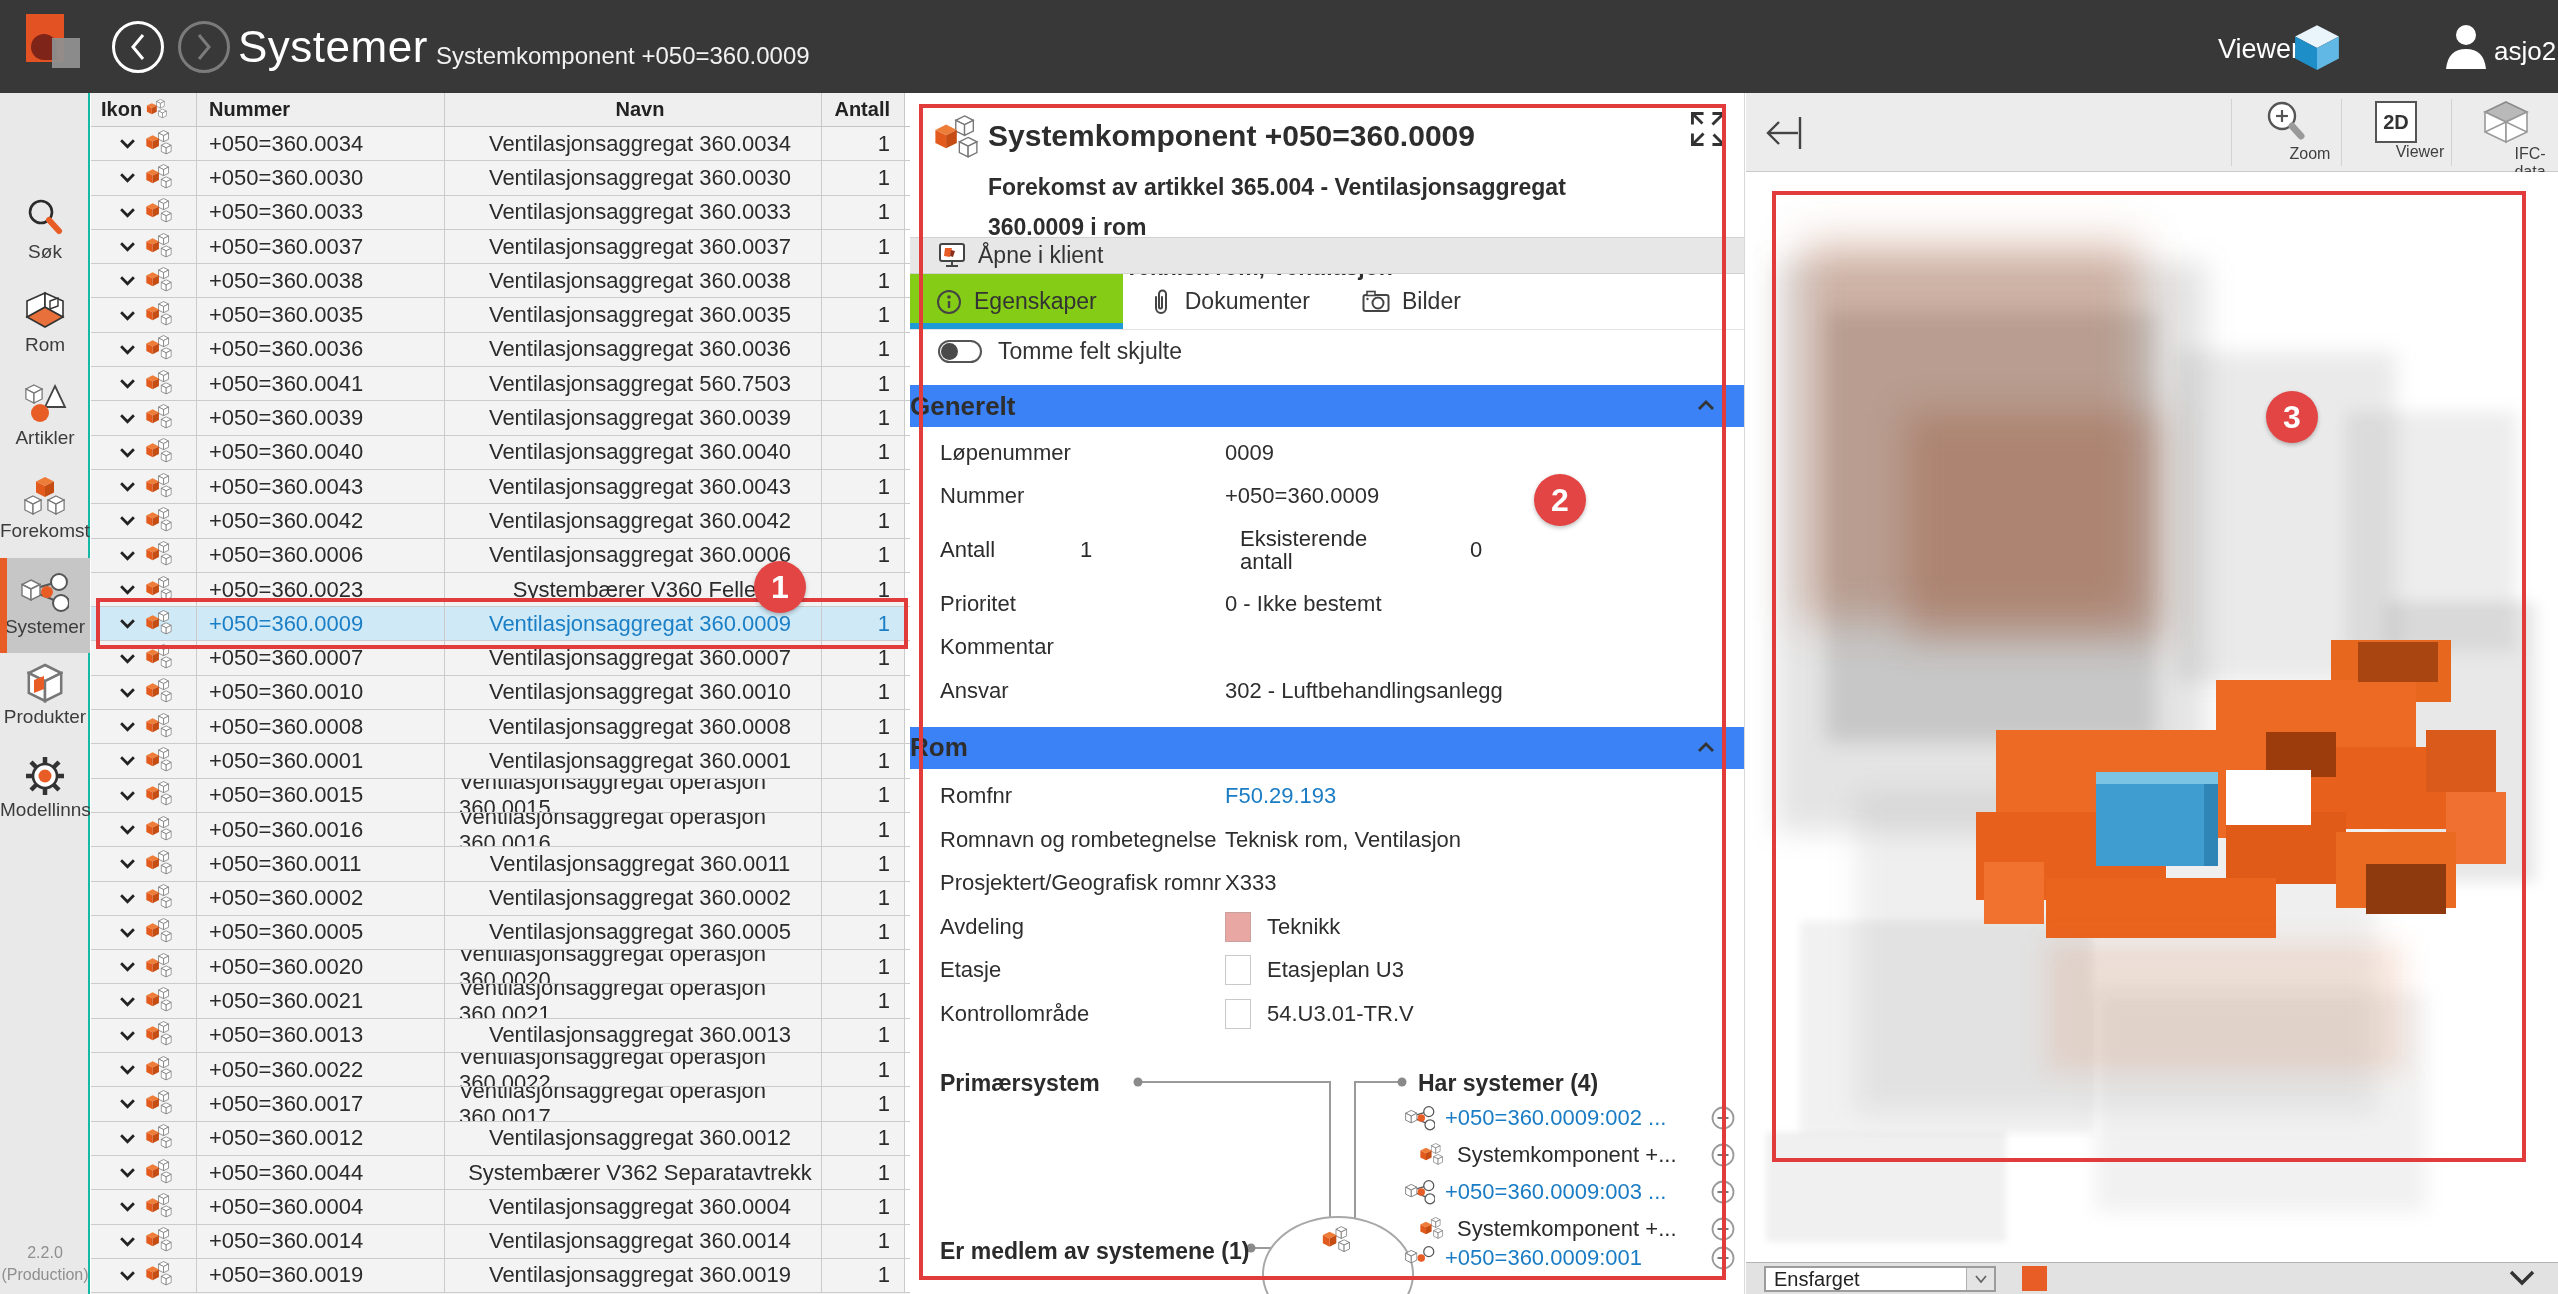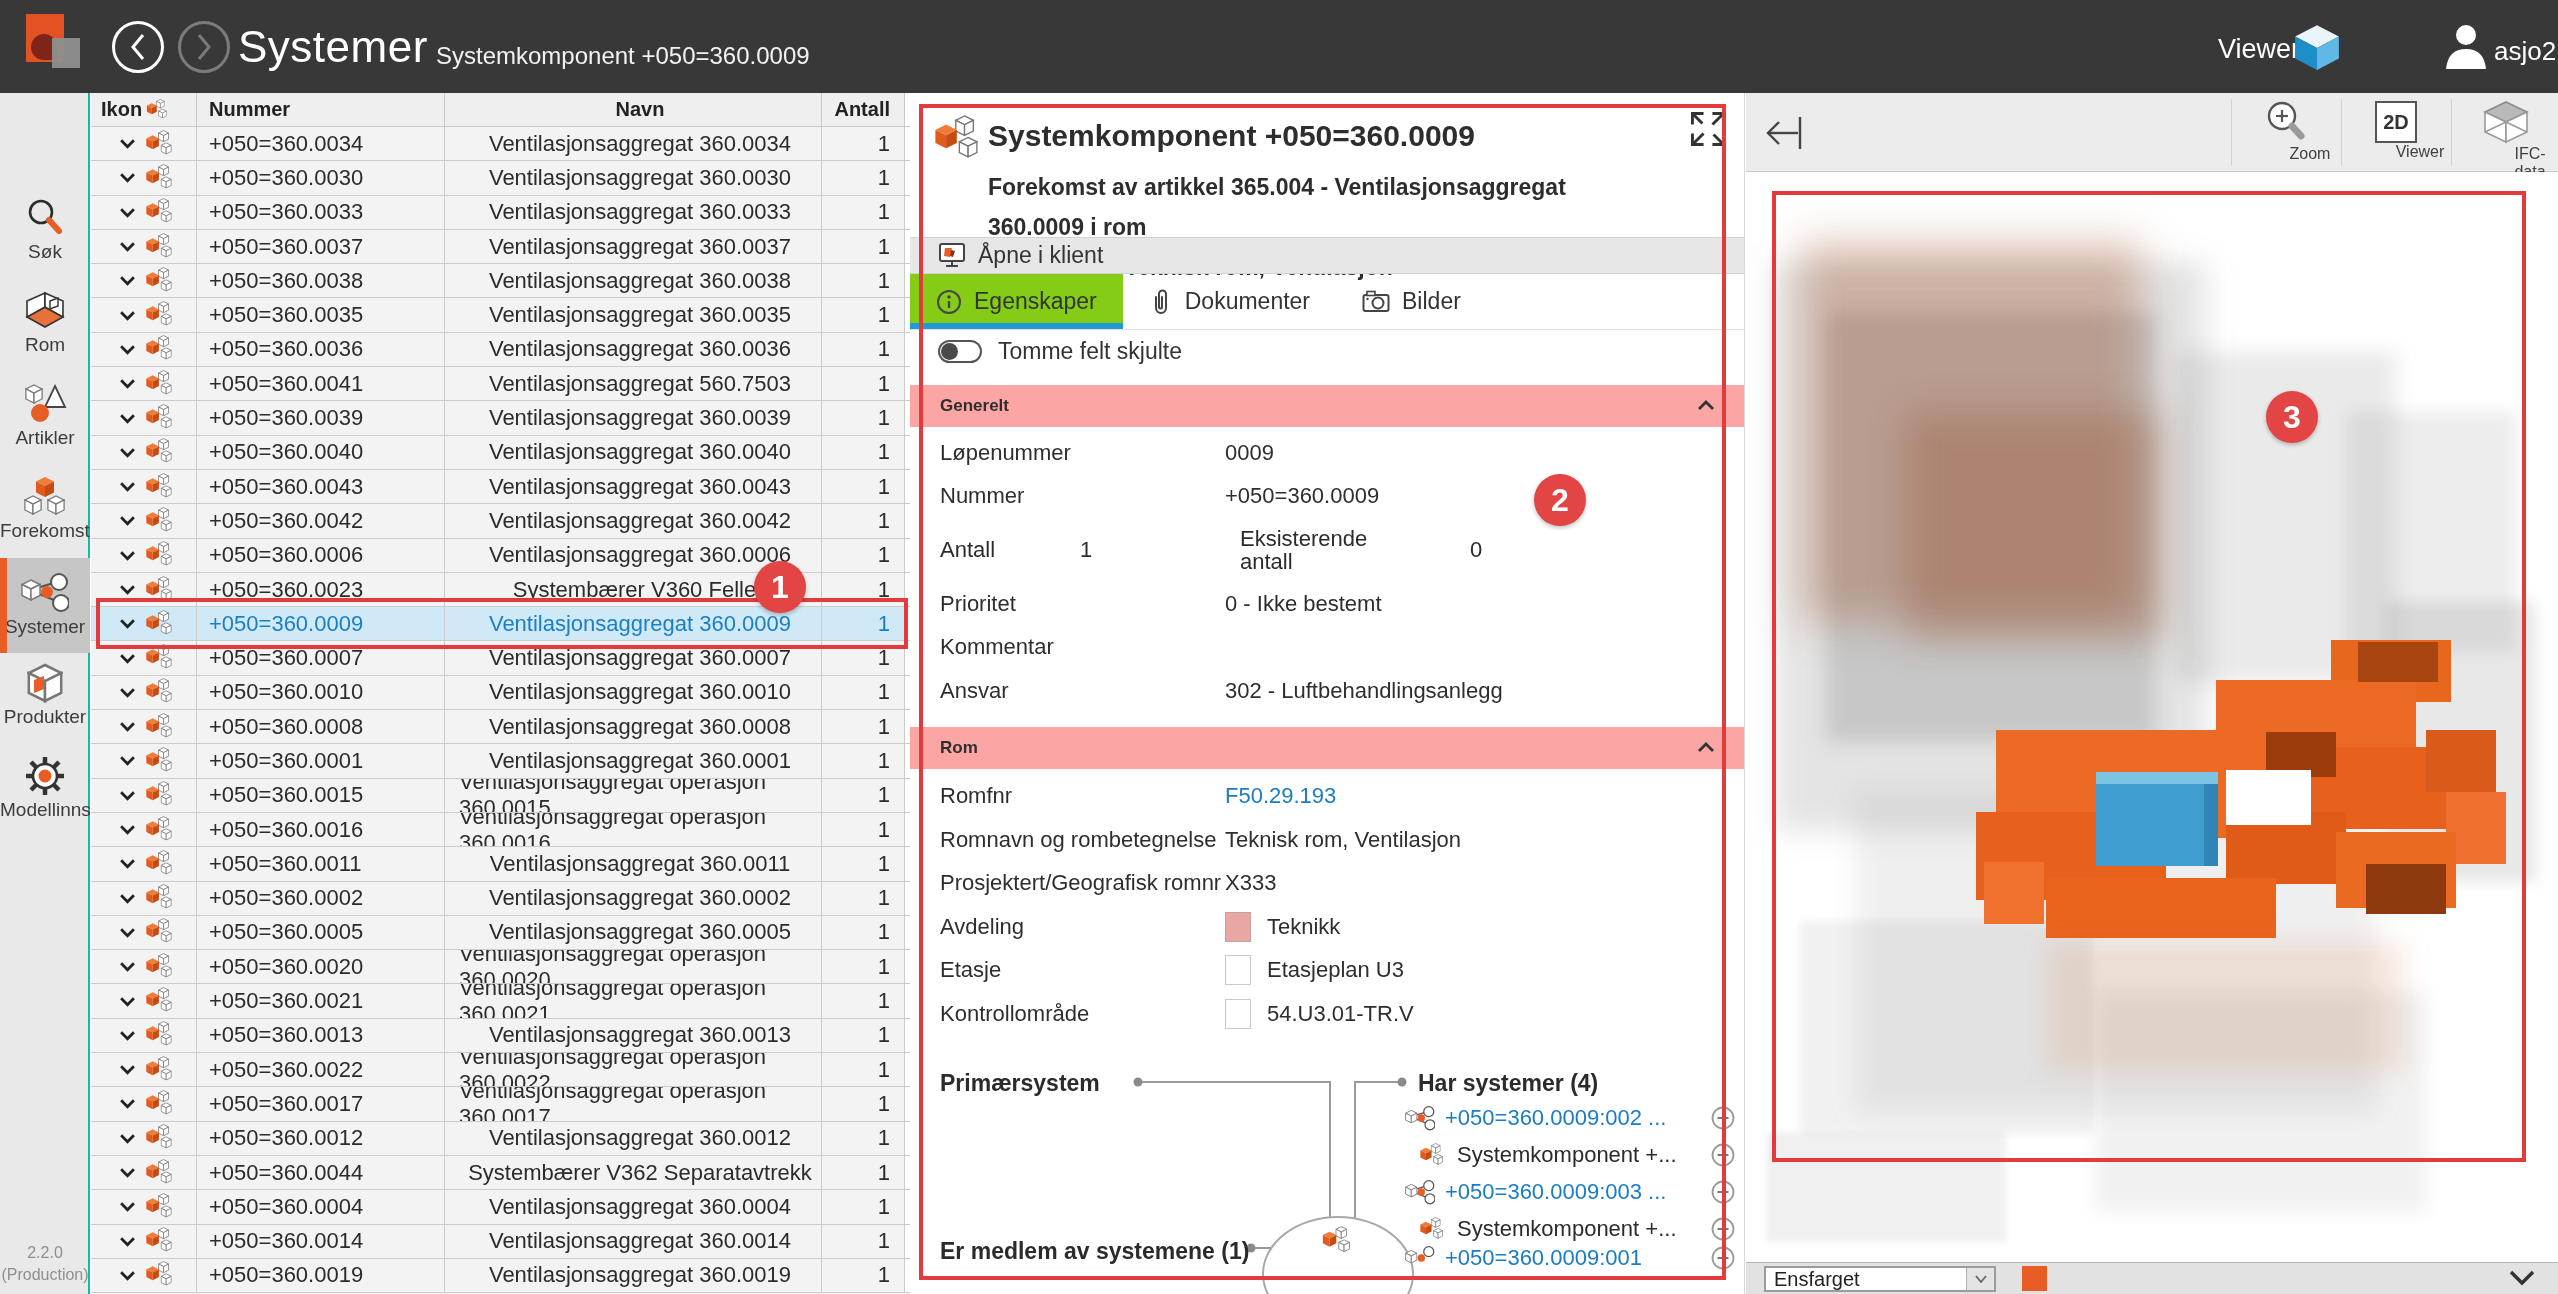--- a/index.html
+++ b/index.html
@@ -58,22 +58,22 @@
                display:flex; align-items:center; padding-left:28px; gap:12px; font-size:23px; color:#333; cursor:pointer; }
   #d-tabs { position:absolute; left:0; top:181px; width:835px; height:56px; display:flex; border-bottom:1px solid #e2e2e2; }
   .dtab { display:flex; align-items:center; gap:12px; padding:0 26px; font-size:23px; color:#333; cursor:pointer; position:relative; }
   .dtab.sel { background:#84cc16; }
   .dtab.sel::after { content:""; position:absolute; left:0; bottom:0; width:100%; height:6px; background:#1e9ad6; }
   #d-togglerow { position:absolute; left:0; top:237px; width:835px; height:42px; display:flex; align-items:center; padding-left:28px; gap:16px; font-size:23px; color:#333; }
   .toggle { width:44px; height:23px; border:2px solid #555; border-radius:12px; background:#fff; position:relative; cursor:pointer; }
   .toggle .knob { position:absolute; left:1px; top:1px; width:17px; height:17px; border-radius:50%; background:#4a4a4a; }
 
   #d-body { position:absolute; left:0; top:279px; width:835px; height:922px; padding-top:13px; }
-  .secbar { height:42px; background:#fca5a5; display:flex; align-items:center; font-size:17px; font-weight:bold; color:#2e2e2e;
-            padding-left:30px; position:relative; cursor:pointer; }
+  .secbar { height:42px; background:#3b82f6; display:flex; align-items:center; font-size:26px; font-weight:bold; color:#2e2e2e;
+            position:relative; cursor:pointer; }
   .secbar svg { position:absolute; right:30px; top:15px; }
   .frow { display:flex; align-items:center; min-height:43.5px; font-size:22px; }
   .flabel { width:315px; padding-left:30px; color:#2e2e2e; flex:none; }
   .fvalue { color:#2e2e2e; }
   .fvalue.link { color:#1a7cc4; }
   .swatch { width:26px; height:30px; margin-right:16px; flex:none; }
   .swatch-pink { background:#e8a7a3; border:1px solid #caa09c; }
   .swatch-empty { background:#fff; border:1px solid #c9c9c9; }
   #antall-row { display:flex; align-items:center; height:64px; font-size:22px; }
   #antall-row .al { width:85px; padding-left:30px; flex:none; }

